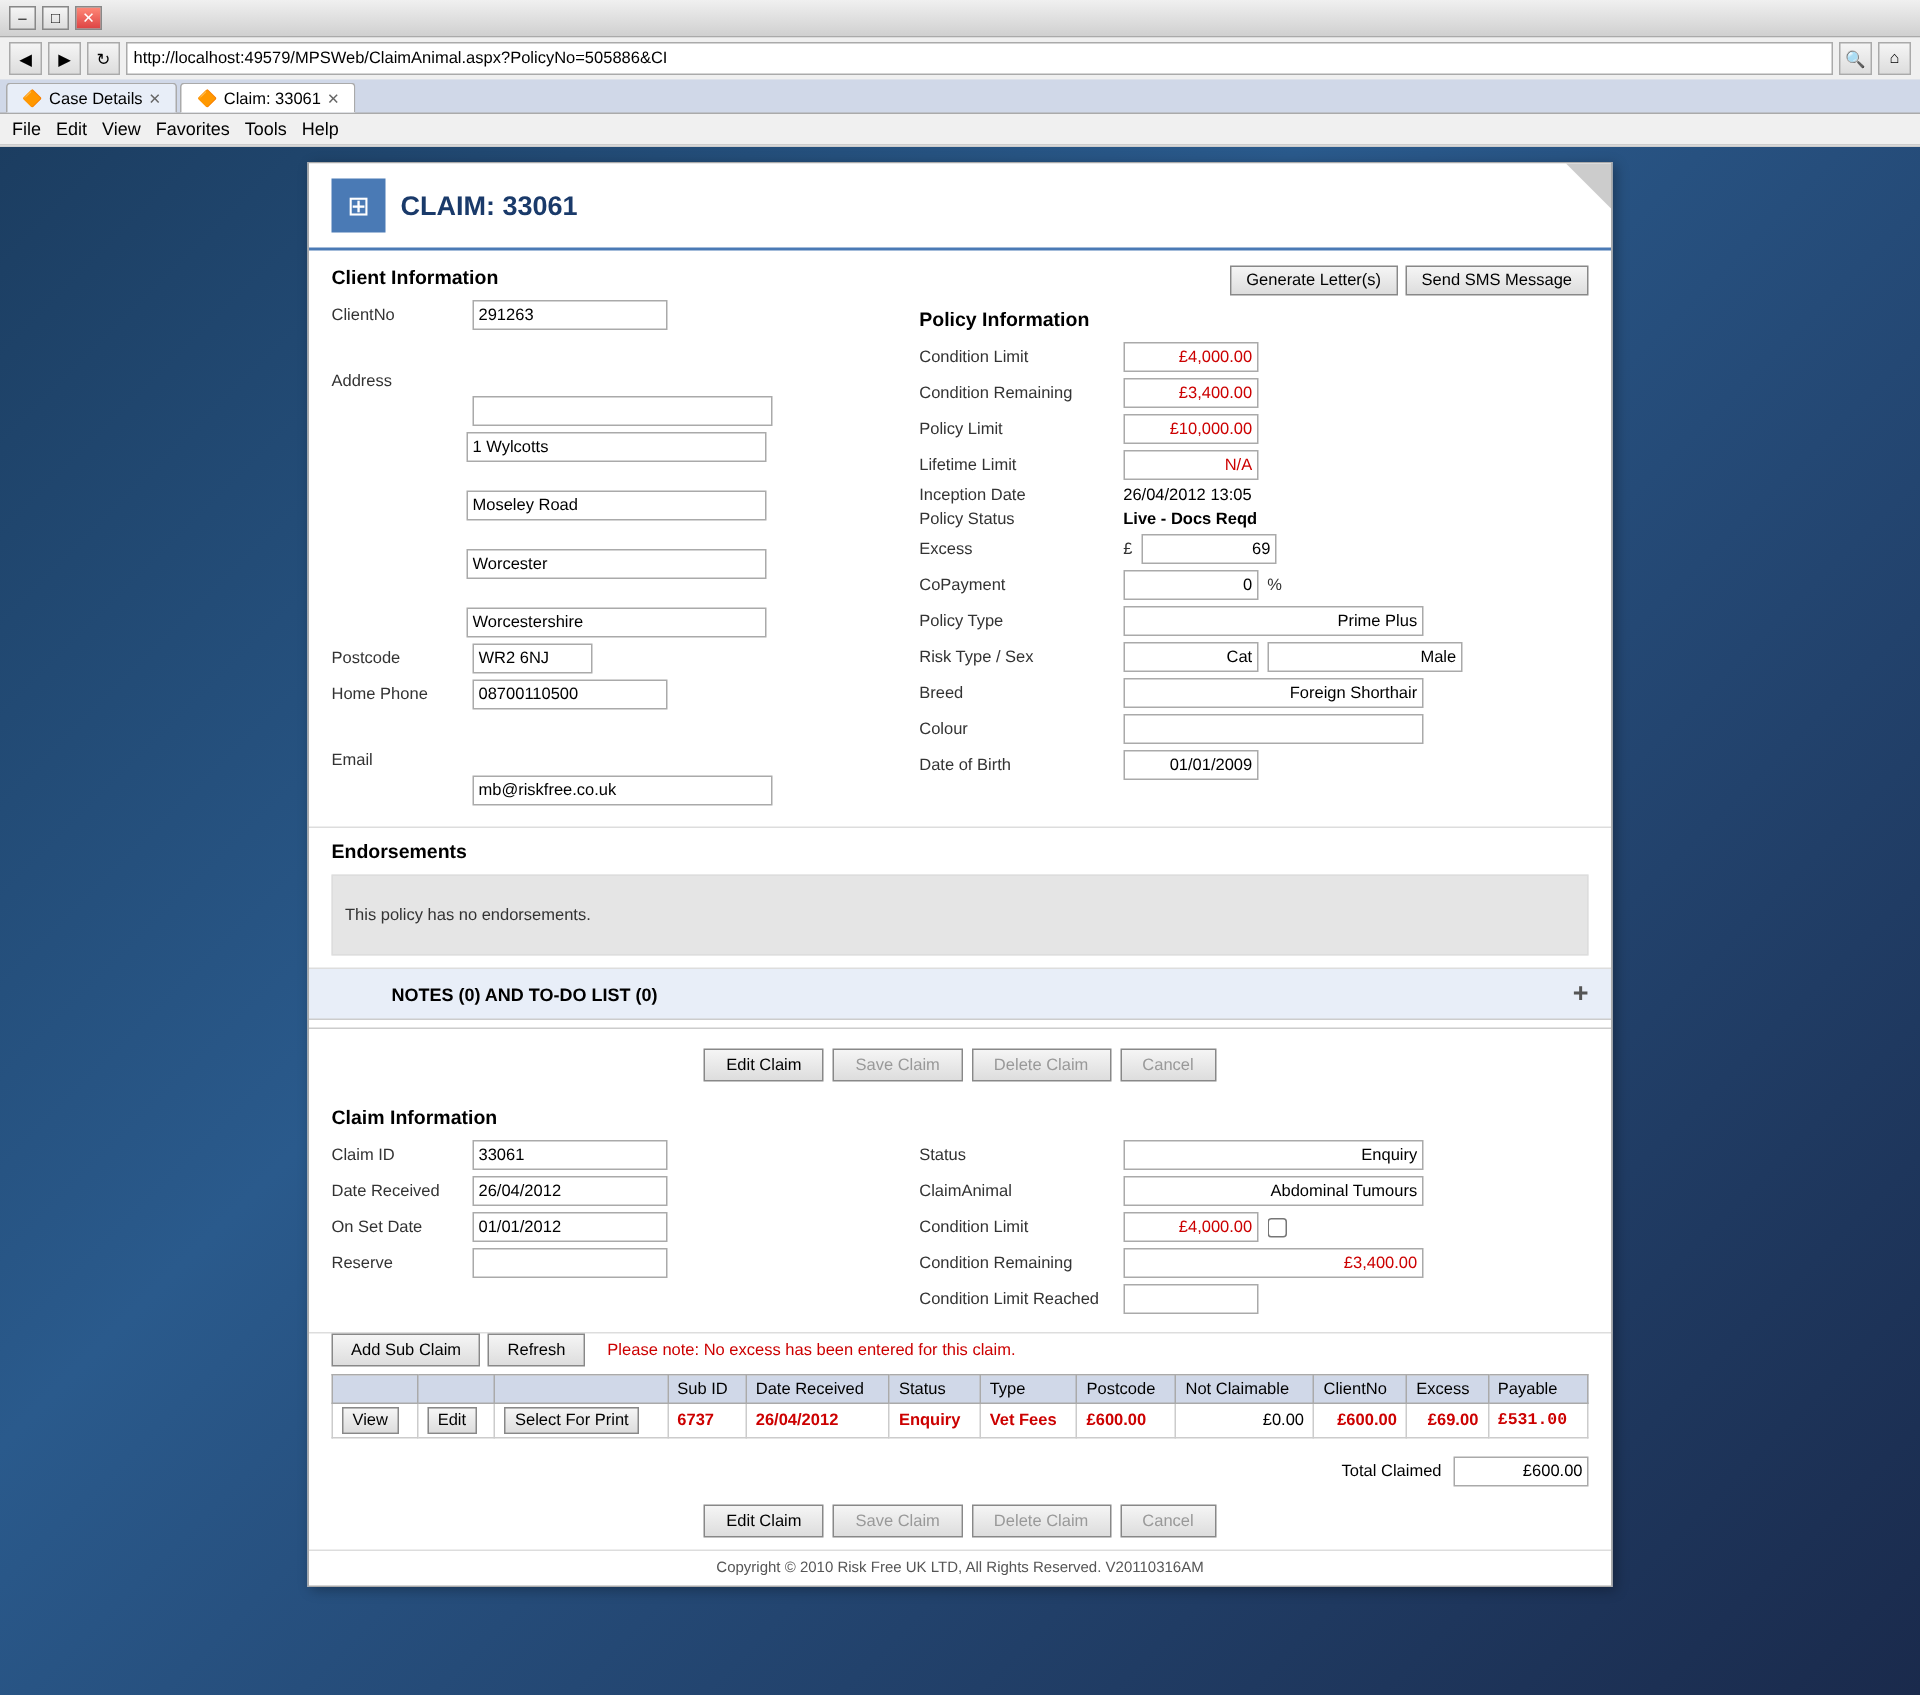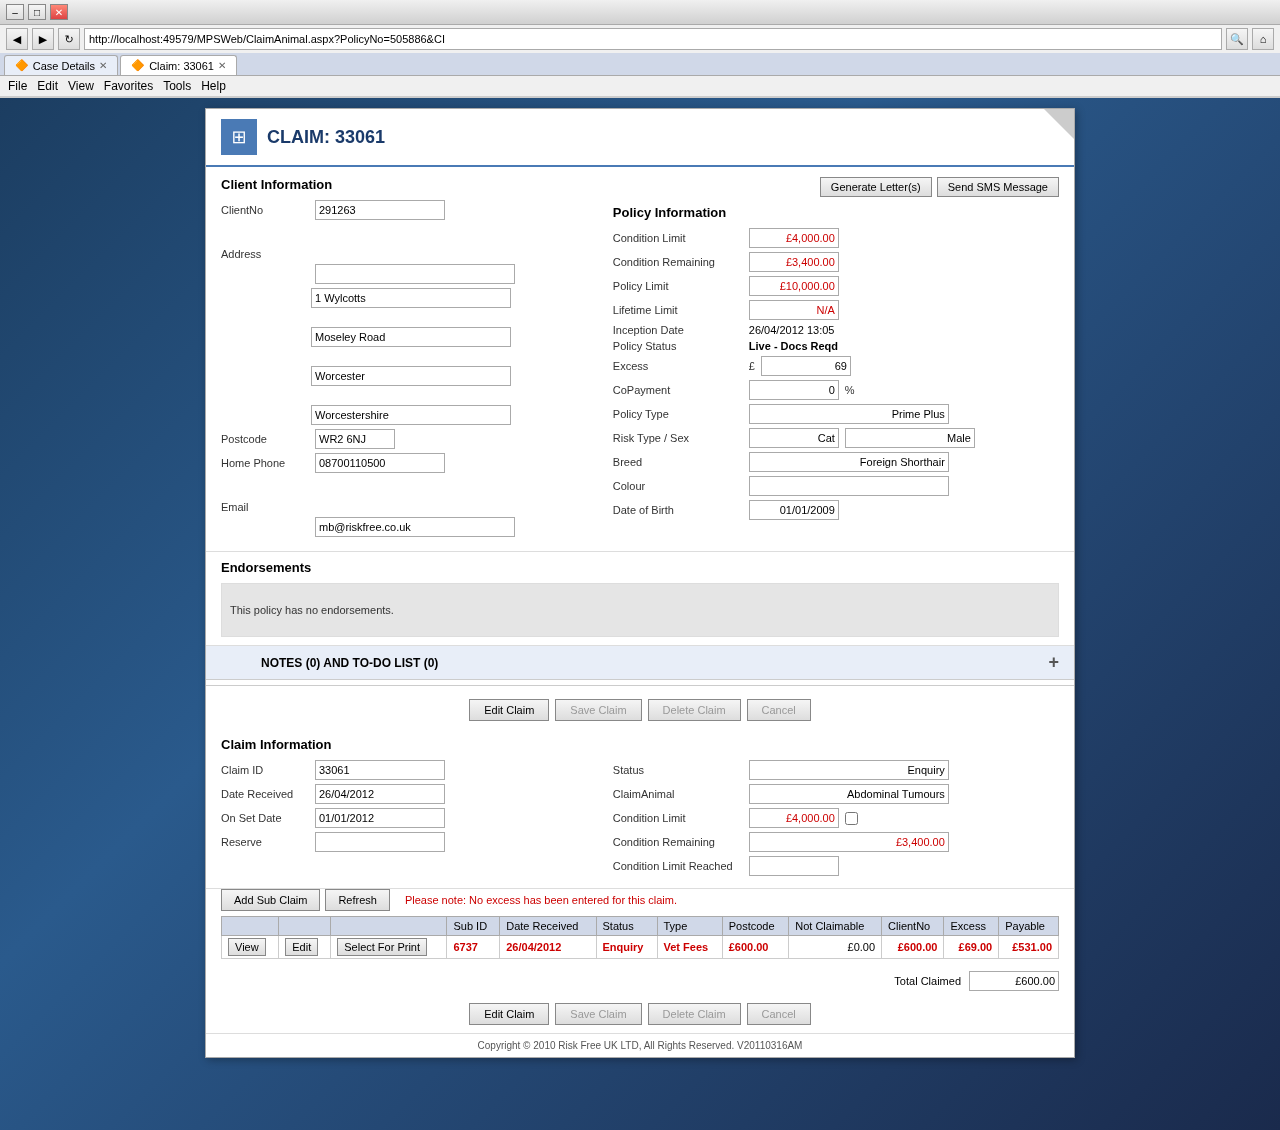--- a/index.html
+++ b/index.html
@@ -643,21 +643,21 @@
               <button class="sub-btn" style="padding:2px 6px;">Select For Print</button>
             </td>
             <td class="td-red">6737</td>
             <td class="td-red">26/04/2012</td>
             <td class="td-red">Enquiry</td>
             <td class="td-red">Vet Fees</td>
             <td class="td-red">£600.00</td>
             <td style="text-align:right;">£0.00</td>
             <td class="td-red" style="text-align:right;">£600.00</td>
             <td class="td-red" style="text-align:right;">£69.00</td>
-            <td class="td-red" style="text-align:right;">£531.00</td>
+            <td class="td-red" style="font-family:Liberation Mono, monospace;">£531.00</td>
           </tr>
         </tbody>
       </table>
     </div>
 
     <div class="total-row">
       <span>Total Claimed</span>
       <input class="total-input" value="£600.00" style="">
     </div>
 

